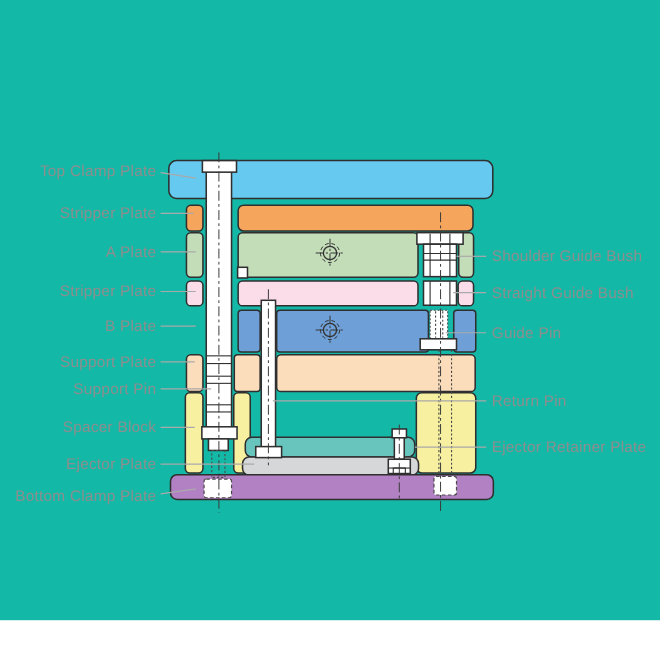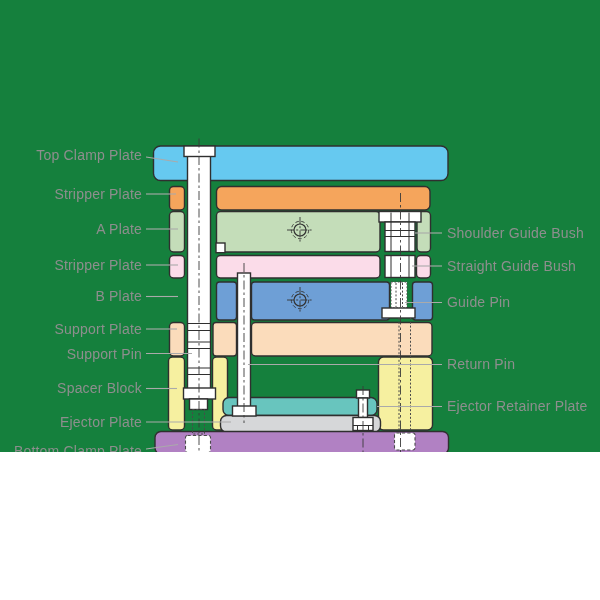--- a/index.html
+++ b/index.html
@@ -1,16 +1,16 @@
 <!DOCTYPE html>
 <html><head>
 <meta charset="utf-8">
 <style>
   html,body{margin:0;padding:0;background:#ffffff;}
-  .stage{position:relative;width:600px;height:452px;background:#15803d;overflow:hidden;
+  .stage{position:relative;width:600px;height:564px;background:#14b8a6;overflow:hidden;
          font-family:"Liberation Sans",sans-serif;}
   svg{position:absolute;left:0;top:0;}
   .ol{stroke:#2f2f2f;stroke-width:1.4;}
   .thin{stroke-width:1;}
   .white{fill:#ffffff;}
   .nofill{fill:none;}
   .cl{stroke:#3a3a3a;stroke-width:0.9;stroke-dasharray:9 3 2.5 3;fill:none;}
   .dot{stroke:#4a4a4a;stroke-width:1;stroke-dasharray:2 1.8;fill:none;}
   .boot{fill:#ffffff;stroke:#4a4a4a;stroke-width:1.1;stroke-dasharray:3.2 2.2;}
   .knurl{fill:#ffffff;stroke:#4a4a4a;stroke-width:1;stroke-dasharray:1.8 1.6;}

